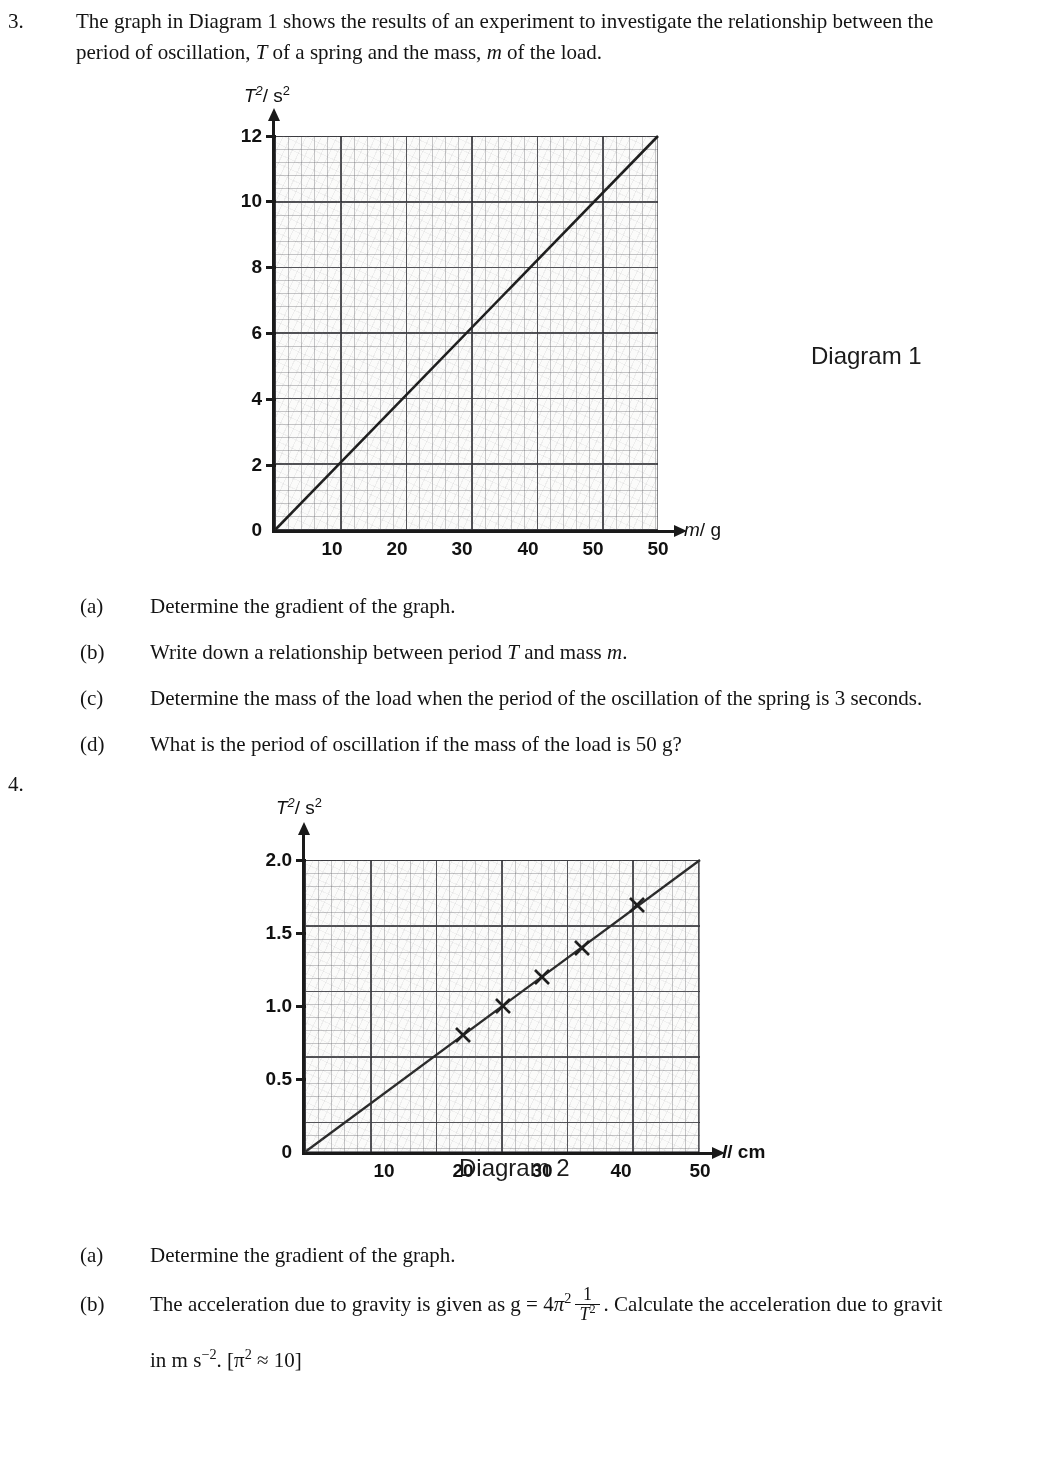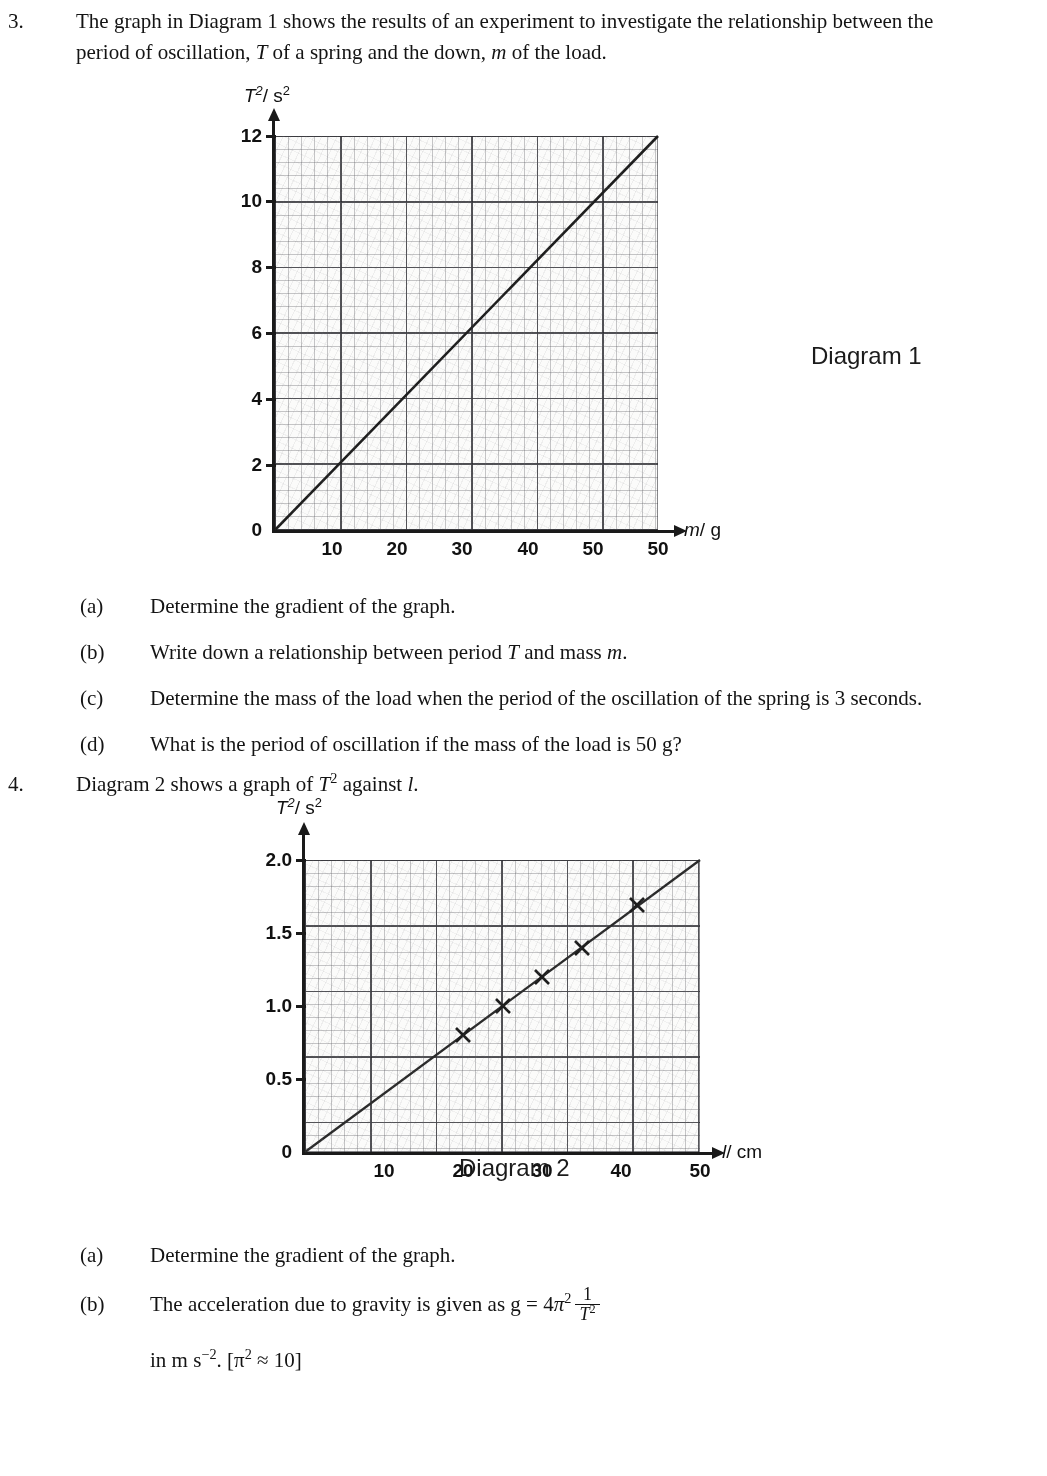--- a/index.html
+++ b/index.html
@@ -140,21 +140,21 @@
 </style>
 </head>
 <body>
 
 <div class="page">
 
   <div class="qnum" style="left:8px; top:6px;">3.</div>
 
   <div class="qbody q3-text">
     <span>The graph in Diagram 1 shows the results of an experiment to investigate the relationship between the</span><br>
-    <span>period of oscillation, </span><i>T</i><span> of a spring and the down, </span><i>m</i><span> of the load.</span>
+    <span>period of oscillation, </span><i>T</i><span> of a spring and the mass, </span><i>m</i><span> of the load.</span>
   </div>
 
   <div class="graph">
 
     <div class="axis-title" style="left:244px; top:85px;">
       <i>T</i><sup>2</sup><span class="unit">/ s</span><sup class="unit">2</sup>
     </div>
 
     <div class="axis axis-v" style="left:272px; top:120px; height:412px;"></div>
     <div class="arrow arrow-up" style="left:268px; top:108px;"></div>
@@ -220,23 +220,20 @@
     </div>
 
     <div class="subitem" style="top:729px; left:0;">
       <span class="sublabel" style="left:80px;">(d)</span>
       <span class="subtext">What is the period of oscillation if the mass of the load is 50 g?</span>
     </div>
   </div>
 
   <div class="qnum" style="left:8px; top:769px;">4.</div>
 
-  <div class="qbody q4-text">
-    <span>Diagram 2 shows a graph of </span><i>T</i><sup>2</sup><span> against </span><i>l</i><span>.</span>
-  </div>
 
   <div class="graph">
 
     <div class="axis-title" style="left:276px; top:797px;">
       <i>T</i><sup>2</sup><span class="unit">/ s</span><sup class="unit">2</sup>
     </div>
 
     <div class="axis axis-v" style="left:302px; top:834px; height:320px;"></div>
     <div class="arrow arrow-up" style="left:298px; top:822px;"></div>
 
@@ -285,37 +282,37 @@
     <div class="ylab" style="left:240px; top:1068px; width:52px;">0.5</div>
 
     <div class="ylab" style="left:240px; top:1141px; width:52px;">0</div>
 
     <div class="xlab" style="left:364px; top:1160px; width:40px;">10</div>
     <div class="xlab" style="left:443px; top:1160px; width:40px;">20</div>
     <div class="xlab" style="left:522px; top:1160px; width:40px;">30</div>
     <div class="xlab" style="left:601px; top:1160px; width:40px;">40</div>
     <div class="xlab" style="left:680px; top:1160px; width:40px;">50</div>
 
-    <div class="axis-title" style="left:722px; top:1141px;">
+    <div class="axis-title" style="left:722px; top:1141px;font-weight:bold;">
       <i>l</i><span class="unit">/ cm</span>
     </div>
 
     <div class="diagcap" style="left:459px; top:1154px;">Diagram 2</div>
   </div>
 
   <div class="sublist">
 
     <div class="subitem" style="top:1240px; left:0;">
       <span class="sublabel" style="left:80px;">(a)</span>
       <span class="subtext">Determine the gradient of the graph.</span>
     </div>
 
     <div class="subitem" style="top:1285px; left:0; line-height:38px;">
       <span class="sublabel" style="left:80px;">(b)</span>
-      <span class="subtext" style="width:910px;"><span>The acceleration due to gravity is given as g = 4</span><i>π</i><sup>2</sup><span class="frac"><span class="num">1</span><span class="den"><i>T</i><sup>2</sup></span></span></span>
+      <span class="subtext" style="width:910px;"><span>The acceleration due to gravity is given as g = 4</span><i>π</i><sup>2</sup><span class="frac"><span class="num">1</span><span class="den"><i>T</i><sup>2</sup></span></span><span>.  Calculate the acceleration due to gravit</span></span>
     </div>
 
     <div class="subitem" style="top:1345px; left:0;">
       <span class="subtext"><span>in m s</span><sup>−2</sup><span>. [</span><span>π</span><sup>2</sup><span> ≈ 10]</span></span>
     </div>
   </div>
 
 </div>
 
 </body></html>

